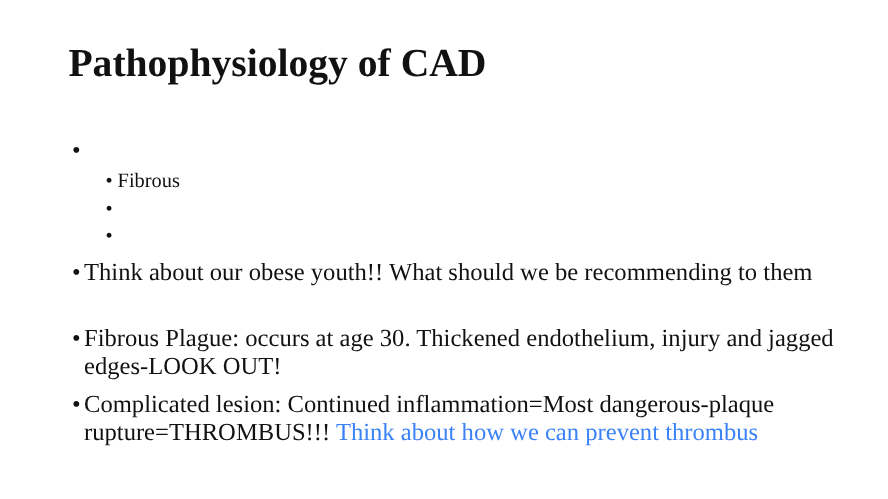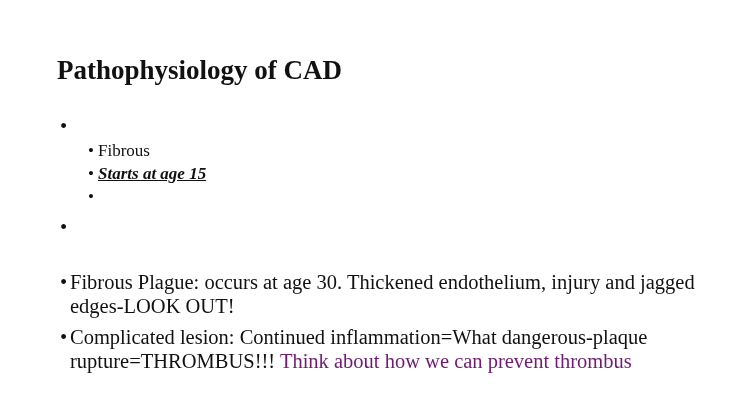--- a/index.html
+++ b/index.html
@@ -1,63 +1,63 @@
 <!DOCTYPE html>
 <html><head>
   <meta charset="utf-8">
   <style>
     html, body { margin: 0; padding: 0; }
     body {
       width: 740px; height: 416px; background: #ffffff; position: relative; overflow: hidden;
       font-family: "Liberation Serif", "DejaVu Serif", serif; color: #111;
     }
     .title {
-      position: absolute; left: 57px; top: 48px;
-      font-size: 27px; font-weight: bold; line-height: 44px; margin: 0;
+      position: absolute; left: 57px; top: 31px;
+      font-size: 33px; font-weight: bold; line-height: 44px; margin: 0;
     }
     .l1 {
       position: absolute; left: 60px; font-size: 20.5px; line-height: 24px;
       padding-left: 10px; width: 630px;
     }
     .l1 .bullet { position: absolute; left: 0; top: 0; }
     .l2 {
       position: absolute; left: 88px; font-size: 17px; line-height: 22px; padding-left: 10px;
     }
     .l2 .bullet { position: absolute; left: 0; top: 0; }
     .em { font-weight: bold; font-style: italic; text-decoration: underline; }
-    .red { color: #701a75; }
+    .red { color: #3b82f6; }
   </style>
 </head>
 <body>
 
 <h1 class="title">Pathophysiology of CAD</h1>
 
 <div class="l1" style="top:114px;">
   <span class="bullet">•</span>
 </div>
 
 <div class="l2" style="top:140px;">
   <span class="bullet">•</span>
   <span>Fibrous</span>
 </div>
 
 <div class="l2" style="top:163px;">
   <span class="bullet">•</span>
-  <span class="em">Starts at age 15</span>
 </div>
 
 <div class="l2" style="top:186px;">
   <span class="bullet">•</span>
 </div>
 
 <div class="l1" style="top:215px;">
   <span class="bullet">•</span>
+  <span>Think about our obese youth!!  What should we be recommending to them</span>
 </div>
 
 <div class="l1" style="top:270px;">
   <span class="bullet">•</span>
   <span>Fibrous Plague: occurs at age 30. Thickened endothelium, injury and jagged edges-LOOK OUT!</span>
 </div>
 
 <div class="l1" style="top:325px;">
   <span class="bullet">•</span>
-  <span>Complicated lesion: Continued inflammation=What dangerous-plaque rupture=THROMBUS!!! </span><span class="red">Think about how we can prevent thrombus</span>
+  <span>Complicated lesion: Continued inflammation=Most dangerous-plaque rupture=THROMBUS!!! </span><span class="red">Think about how we can prevent thrombus</span>
 </div>
 
 </body></html>

